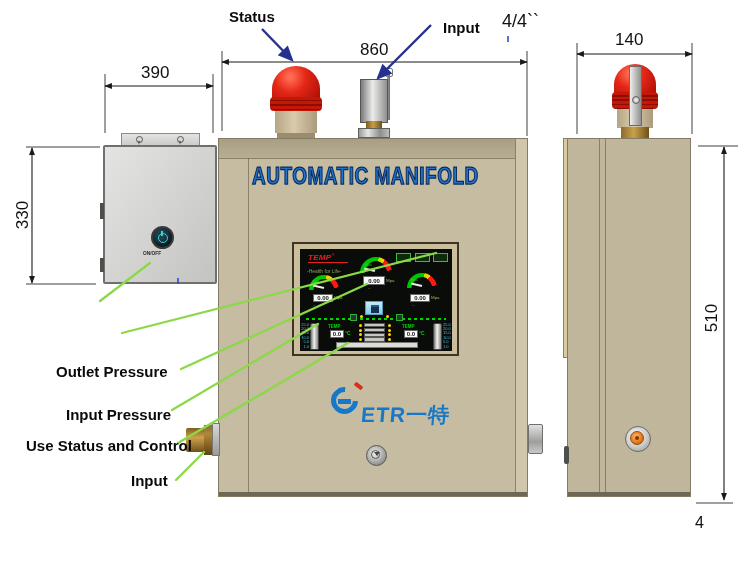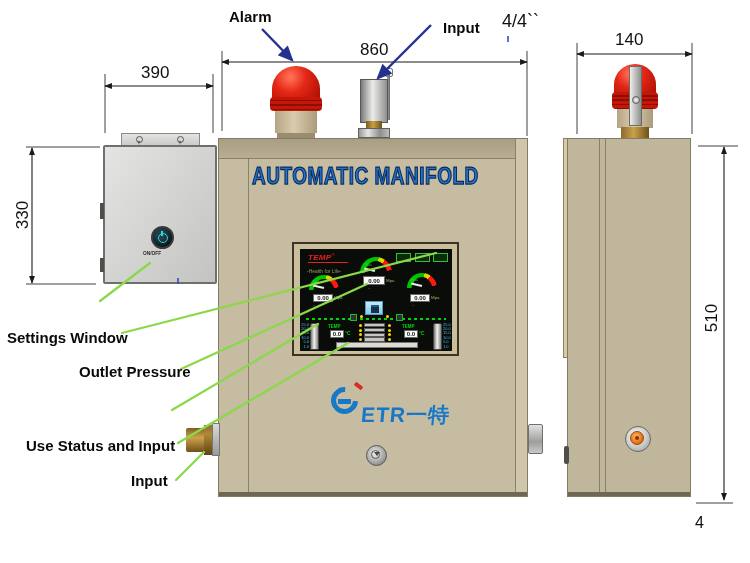--- a/index.html
+++ b/index.html
@@ -328,27 +328,27 @@
     <g stroke="#8bd848" stroke-width="2.3" stroke-linecap="round">
       <line x1="100" y1="301" x2="150" y2="263"></line>
       <line x1="122" y1="333" x2="436" y2="253"></line>
       <line x1="181" y1="369" x2="367" y2="284"></line>
       <line x1="172" y1="410" x2="318" y2="324"></line>
       <line x1="178" y1="443" x2="348" y2="343"></line>
       <line x1="176" y1="480" x2="204" y2="452"></line>
     </g>
   </svg>
 
-  <div class="lbl z7" style="left:229px;top:8px;">Alarm</div>
+  <div class="lbl z7" style="left:229px;top:8px;">Status</div>
   <div class="lbl z7" style="left:443px;top:19px;">Input</div>
   <div class="abs z7" style="left:502px;top:11px;font-size:18px;color:#111;">4/4``</div>
   <div class="dim z7" style="left:360px;top:40px;">860</div>
   <div class="dim z7" style="left:615px;top:30px;">140</div>
   <div class="dim z7" style="left:141px;top:63px;">390</div>
   <div class="dim rot z7" style="left:4px;top:205px;width:38px;text-align:center;">330</div>
   <div class="dim rot z7" style="left:693px;top:308px;width:38px;text-align:center;">510</div>
   <div class="abs z7" style="left:695px;top:514px;font-size:16px;color:#111;">4</div>
 
-  <div class="lbl z7" style="left:7px;top:329px;">Settings Window</div>
-  <div class="lbl z7" style="left:79px;top:363px;text-align:center;">Outlet Pressure</div>
-  <div class="lbl z7" style="left:26px;top:437px;">Use Status and Input</div>
+  <div class="lbl z7" style="left:56px;top:363px;text-align:center;">Outlet Pressure</div>
+  <div class="lbl z7" style="left:66px;top:406px;">Input Pressure</div>
+  <div class="lbl z7" style="left:26px;top:437px;">Use Status and Control</div>
   <div class="lbl z7" style="left:131px;top:472px;">Input</div>
 </div>
 
 </body></html>

